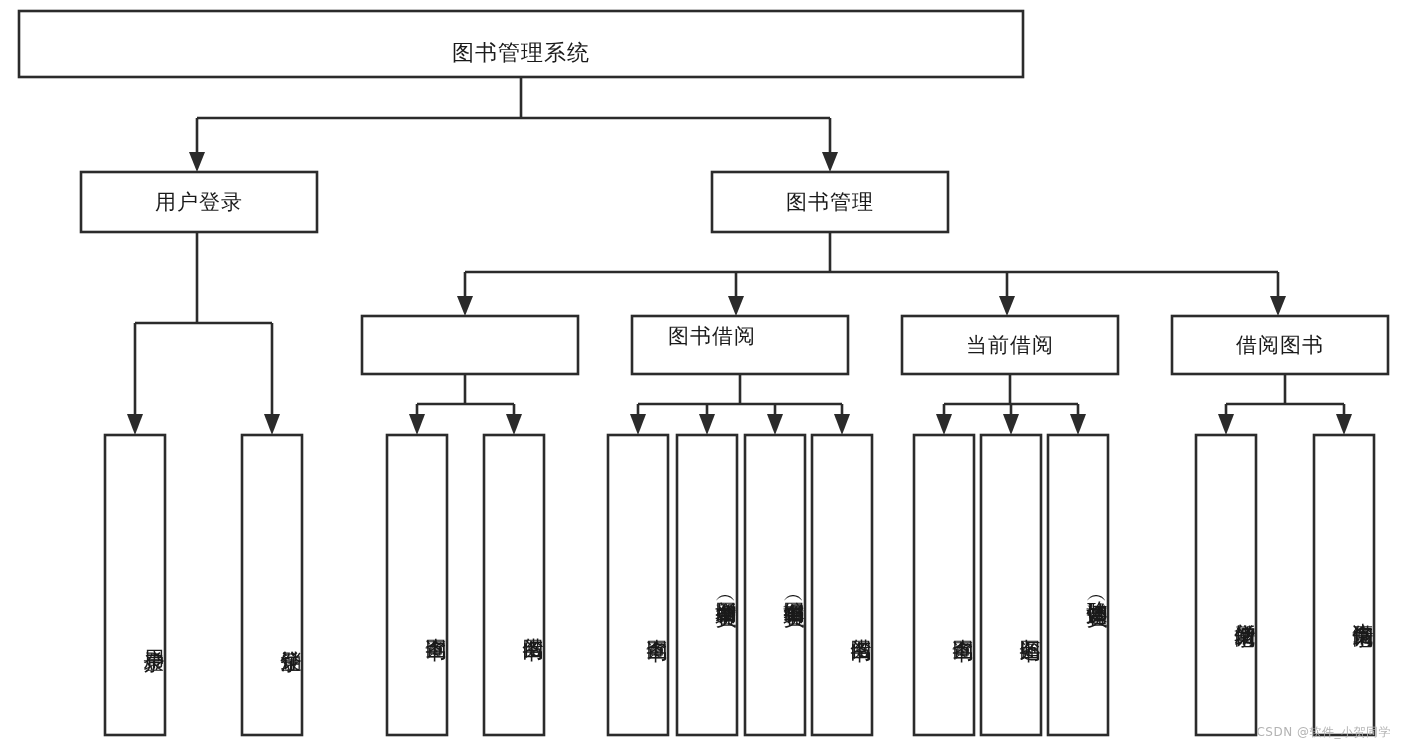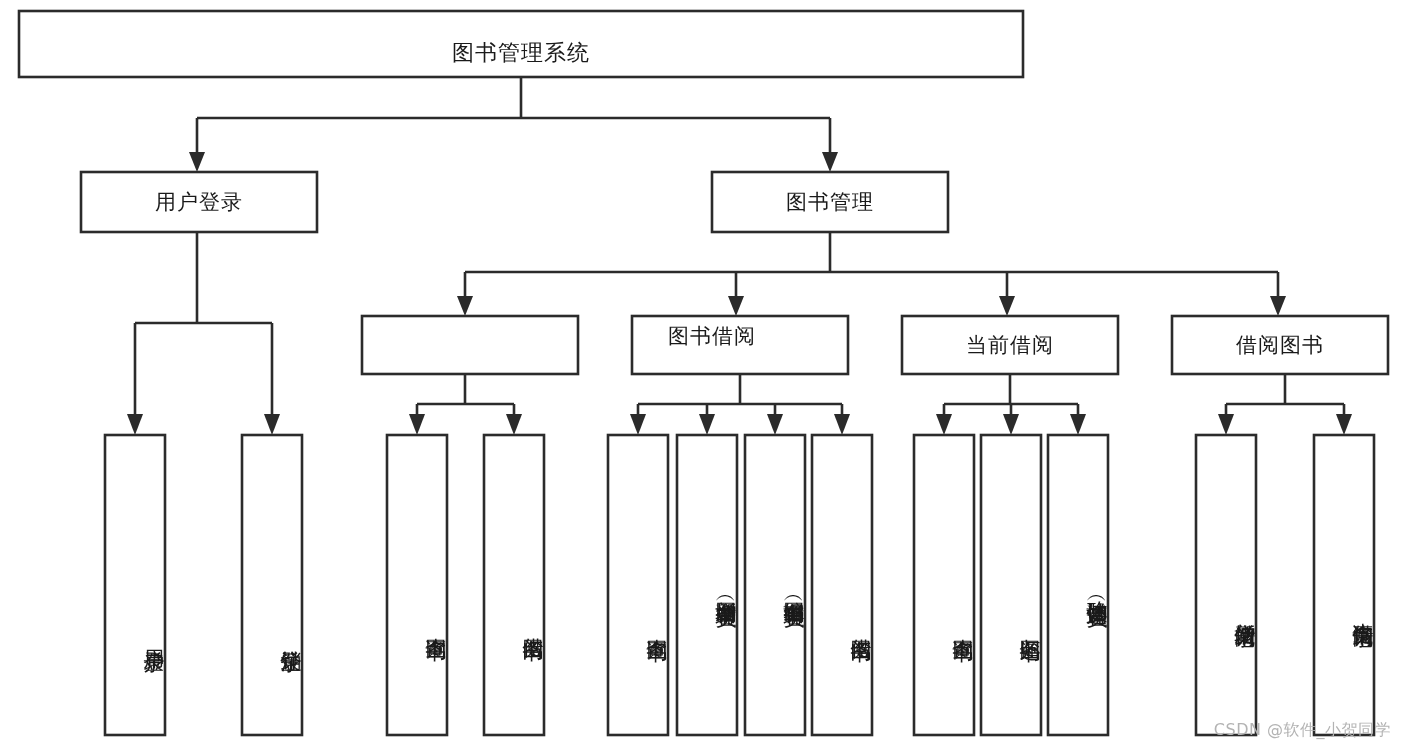--- a/index.html
+++ b/index.html
@@ -67,21 +67,21 @@
     white-space: nowrap;
     pointer-events: none;
   }
   .root-text-wrap {
     font-size: 22px;
   }
   #watermark {
     position: absolute;
     right: 14px;
     bottom: 6px;
-    font-size: 16px;
+    font-size: 12px;
     color: #b3b3b3;
     font-family: "DejaVu Sans", "Liberation Sans", sans-serif;
     letter-spacing: 0.5px;
     white-space: nowrap;
   }
 </style>
 </head>
 <body>
 
 <div id="diagram-root">

